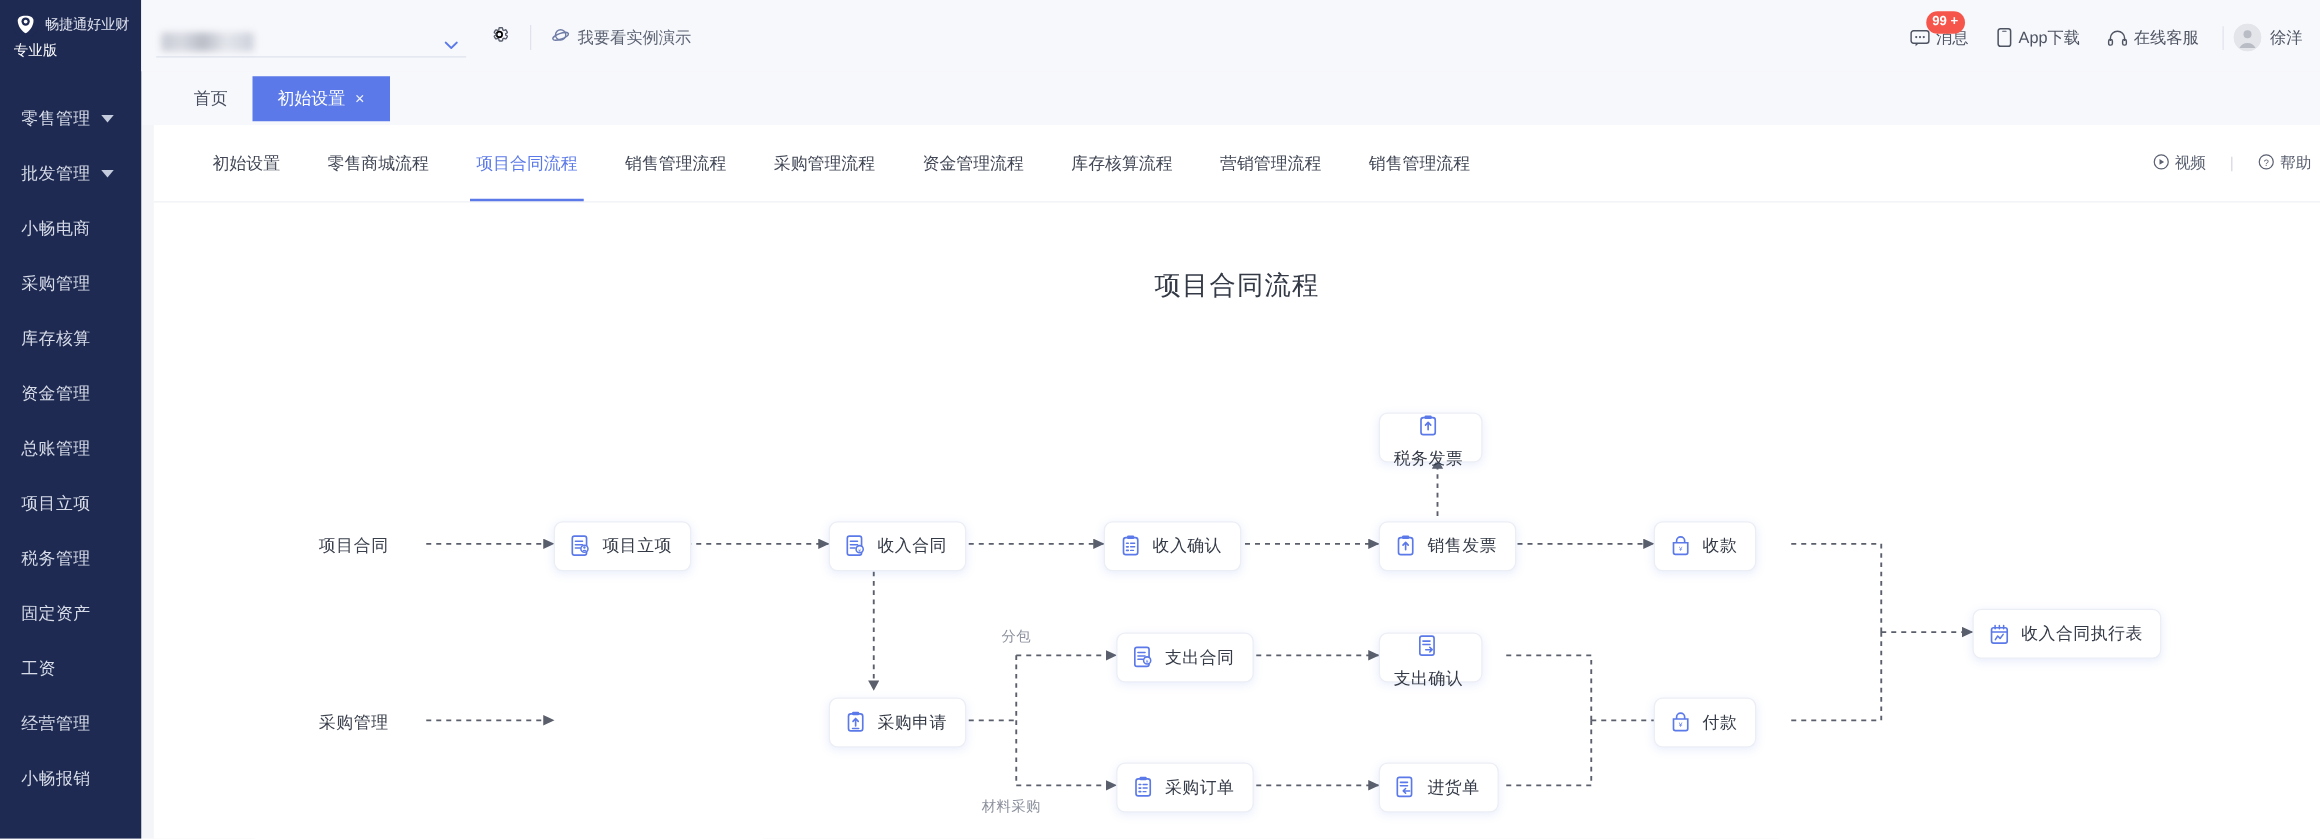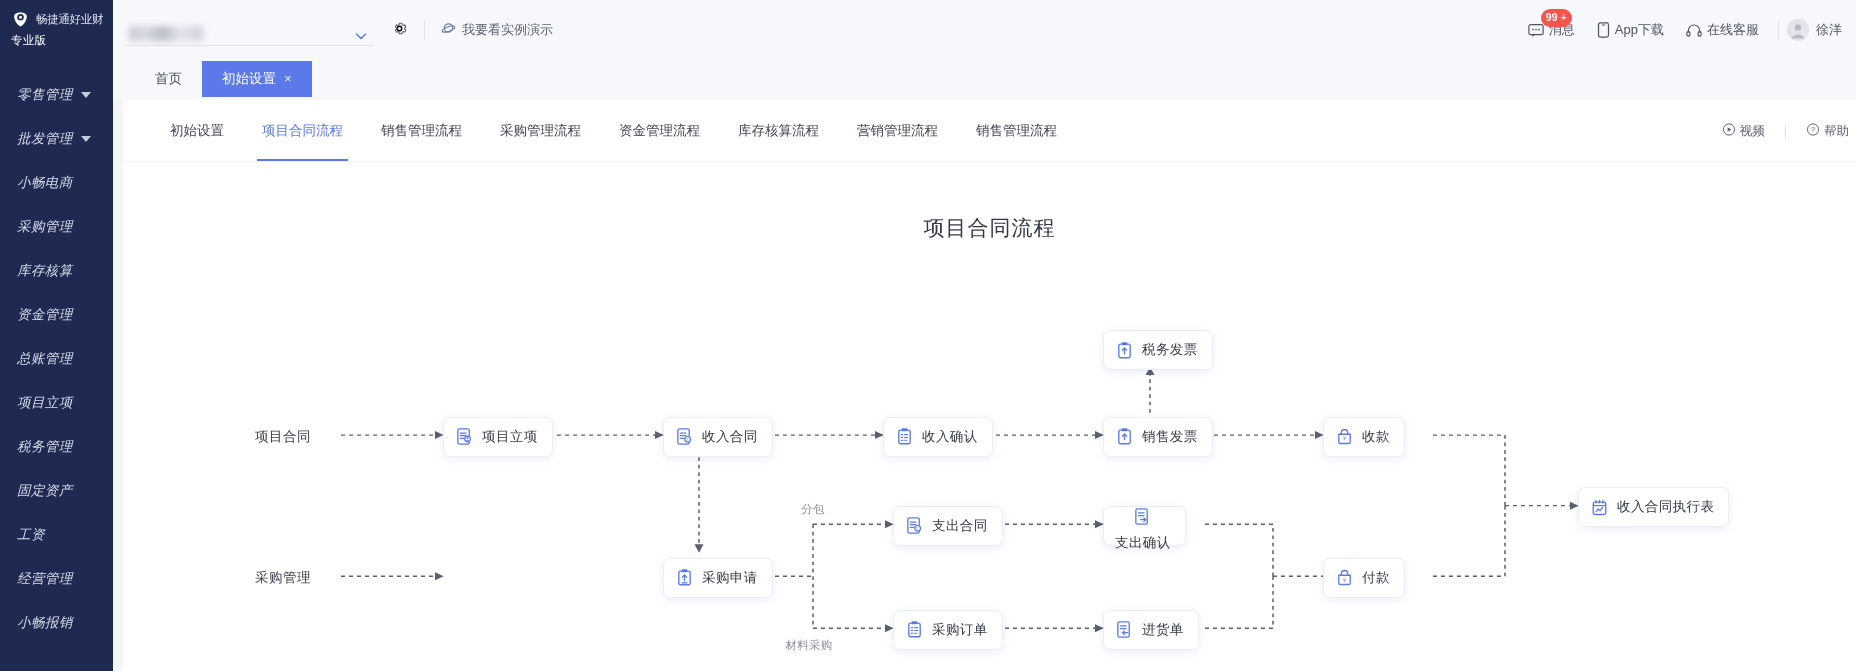--- a/index.html
+++ b/index.html
@@ -23,21 +23,21 @@
   }
   .logo-mark svg { display: block; }
   .logo-text {
     color: #e8ecf5; font-size: 11.5px; letter-spacing: -.3px;
     white-space: nowrap; opacity: .95;
   }
   .logo-sub {
     color: #ffffff; font-size: 11.5px; margin-top: 3px; margin-left: 1px;
     letter-spacing: .2px;
   }
-  .nav { margin-top: 11px; font-style: italic; }
+  .nav { margin-top: 11px; }
   .nav-item {
     height: 44px; display: flex; align-items: center;
     padding-left: 17px; color: #d7dce8; font-size: 13.5px;
     letter-spacing: .4px; cursor: pointer; position: relative;
   }
   .caret {
     width: 0; height: 0; margin-left: 8px;
     border-left: 5px solid transparent; border-right: 5px solid transparent;
     border-top: 6px solid #c4cbdd;
   }
@@ -295,20 +295,21 @@
         <div class="ptab active">
           <span>初始设置</span>
           <span class="x">×</span>
         </div>
       </div>
 
     <div class="card">
       <div class="subtabs">
         <div id="stabs" style="display:flex;align-items:center;">
             <div class="stab">初始设置</div>
+            <div class="stab">零售商城流程</div>
             <div class="stab active">项目合同流程</div>
             <div class="stab">销售管理流程</div>
             <div class="stab">采购管理流程</div>
             <div class="stab">资金管理流程</div>
             <div class="stab">库存核算流程</div>
             <div class="stab">营销管理流程</div>
             <div class="stab">销售管理流程</div>
           </div>
         <div class="subtabs-right">
           <span class="sr-item">
@@ -413,21 +414,21 @@
             <div class="node" style="left: 56.5493%; top: 50%;">
               <span>
                 <svg width="19" height="19" viewBox="0 0 20 20">
                   <rect x="4" y="3.2" width="12" height="14.4" rx="2" fill="none" stroke="#5b79e8" stroke-width="1.4"></rect>
                   <rect x="7" y="1.4" width="6" height="3" rx="1" fill="#5b79e8"></rect>
                   <path d="M10 13.4V7.6M7.8 9.6L10 7.2l2.2 2.4" fill="none" stroke="#5b79e8" stroke-width="1.4" stroke-linecap="round" stroke-linejoin="round"></path>
                 </svg>
               </span>
               <span class="lbl">销售发票</span>
             </div>
-            <div class="node" style="left: 56.5493%; top: 33.0292%;">
+            <div class="node" style="left: 56.5493%; top: 33.0292%; flex-direction: column;">
               <span>
                 <svg width="19" height="19" viewBox="0 0 20 20">
                   <rect x="4" y="3.2" width="12" height="14.4" rx="2" fill="none" stroke="#5b79e8" stroke-width="1.4"></rect>
                   <rect x="7" y="1.4" width="6" height="3" rx="1" fill="#5b79e8"></rect>
                   <path d="M10 13.4V7.6M7.8 9.6L10 7.2l2.2 2.4" fill="none" stroke="#5b79e8" stroke-width="1.4" stroke-linecap="round" stroke-linejoin="round"></path>
                 </svg>
               </span>
               <span class="lbl">税务发票</span>
             </div>
             <div class="node" style="left: 69.2441%; top: 50%;">

